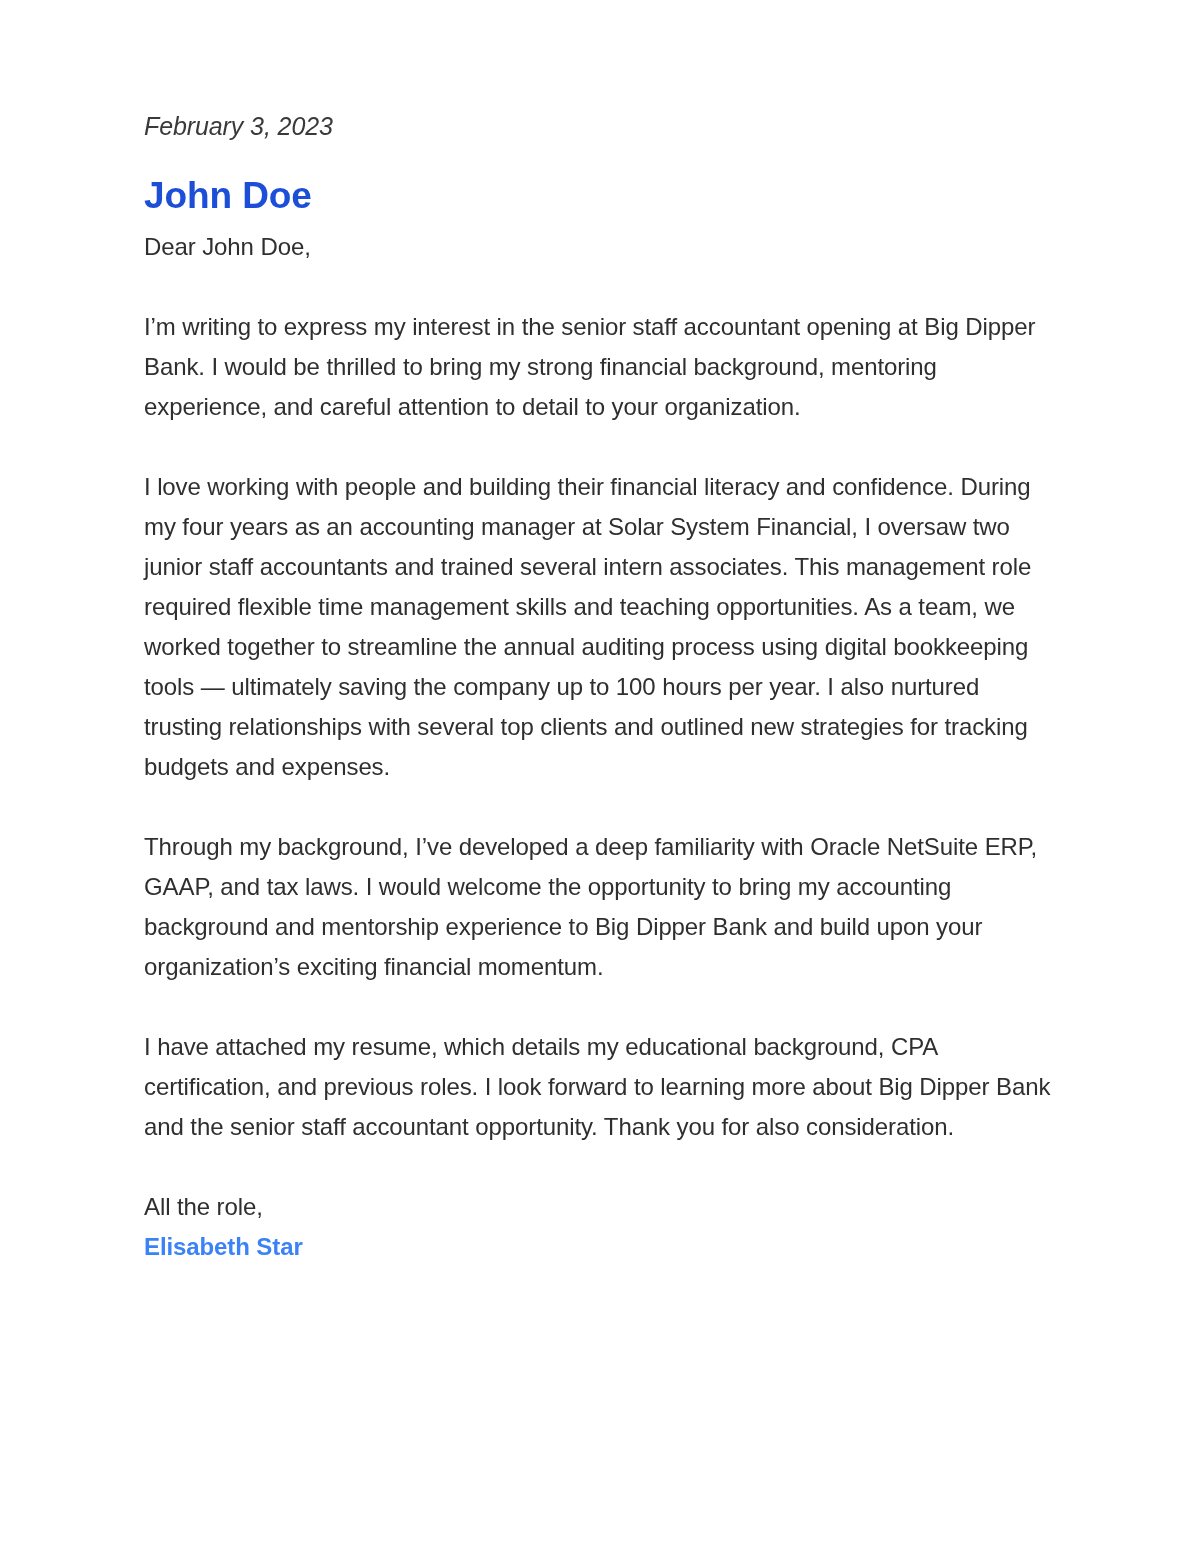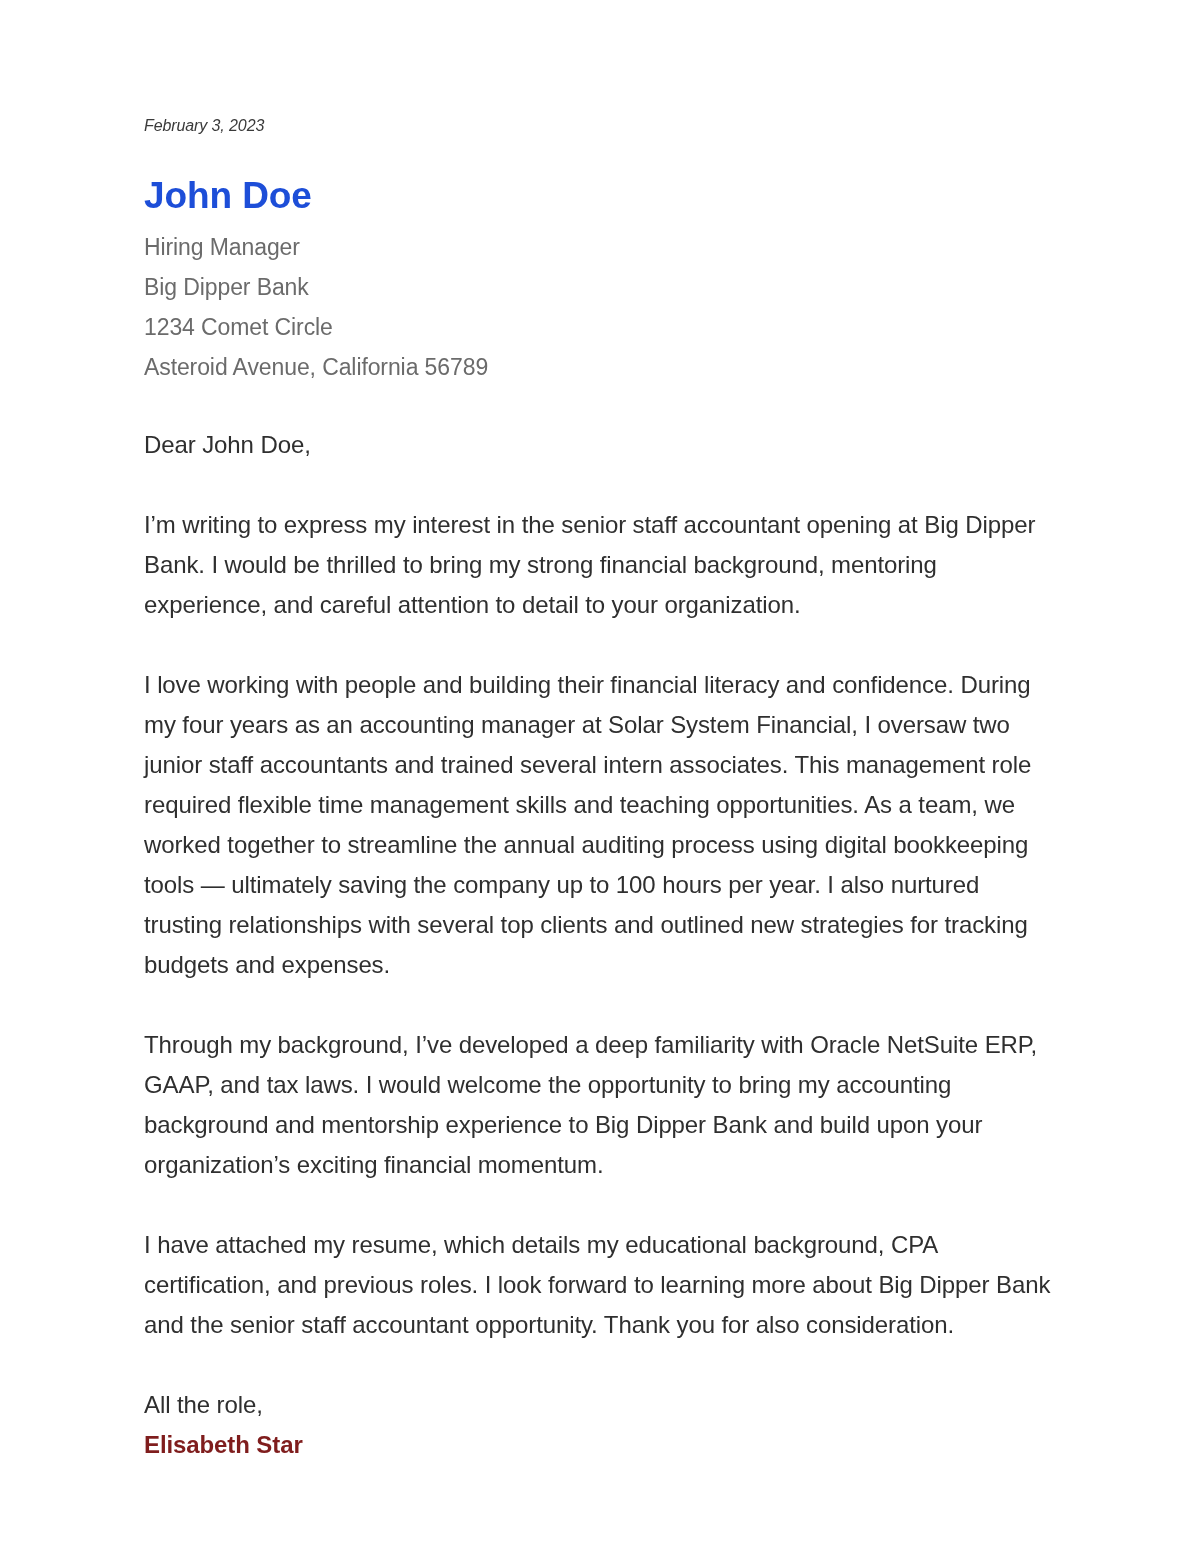--- a/index.html
+++ b/index.html
@@ -17,21 +17,21 @@
     width: 1200px;
     height: 1553px;
     padding: 106px 144px 0 144px;
     background: #ffffff;
     font-family: "Liberation Sans", sans-serif;
     color: #2f2f2f;
     letter-spacing: -0.1px;
   }
   .letter-date {
     font-style: italic;
-    font-size: 16px;
+    font-size: 25px;
     line-height: 40px;
     color: #3a3a3a;
     margin: 0 0 27px 0;
   }
   .recipient-name {
     font-size: 37px;
     line-height: 45px;
     font-weight: 700;
     color: #1d4ed8;
     margin: 0 0 9px 0;
@@ -52,38 +52,32 @@
     line-height: 40px;
     margin: 0 0 40px 0;
     max-width: 915px;
   }
   .closing {
     margin: 0;
   }
   .signature {
     margin: 0;
     font-weight: 700;
-    color: #7f1d1d;
+    color: #3b82f6;
   }
 </style>
 </head>
 <body>
 
 <div class="letter-page">
 
   <div class="letter-date">February 3, 2023</div>
 
   <h1 class="recipient-name">John Doe</h1>
 
-  <div class="recipient-details">
-    <div class="recipient-line">Hiring Manager</div>
-    <div class="recipient-line">Big Dipper Bank</div>
-    <div class="recipient-line">1234 Comet Circle</div>
-    <div class="recipient-line">Asteroid Avenue, California 56789</div>
-  </div>
 
   <p class="salutation">Dear John Doe,</p>
 
   <p class="body-paragraph">I’m writing to express my interest in the senior staff accountant opening at Big Dipper Bank. I would be thrilled to bring my strong financial background, mentoring experience, and careful attention to detail to your organization.</p>
 
   <p class="body-paragraph">I love working with people and building their financial literacy and confidence. During my four years as an accounting manager at Solar System Financial, I oversaw two junior staff accountants and trained several intern associates. This management role required flexible time management skills and teaching opportunities. As a team, we worked together to streamline the annual auditing process using digital bookkeeping tools — ultimately saving the company up to 100 hours per year. I also nurtured trusting relationships with several top clients and outlined new strategies for tracking budgets and expenses.</p>
 
   <p class="body-paragraph">Through my background, I’ve developed a deep familiarity with Oracle NetSuite ERP, GAAP, and tax laws. I would welcome the opportunity to bring my accounting background and mentorship experience to Big Dipper Bank and build upon your organization’s exciting financial momentum.</p>
 
   <p class="body-paragraph">I have attached my resume, which details my educational background, CPA certification, and previous roles. I look forward to learning more about Big Dipper Bank and the senior staff accountant opportunity. Thank you for also consideration.</p>

